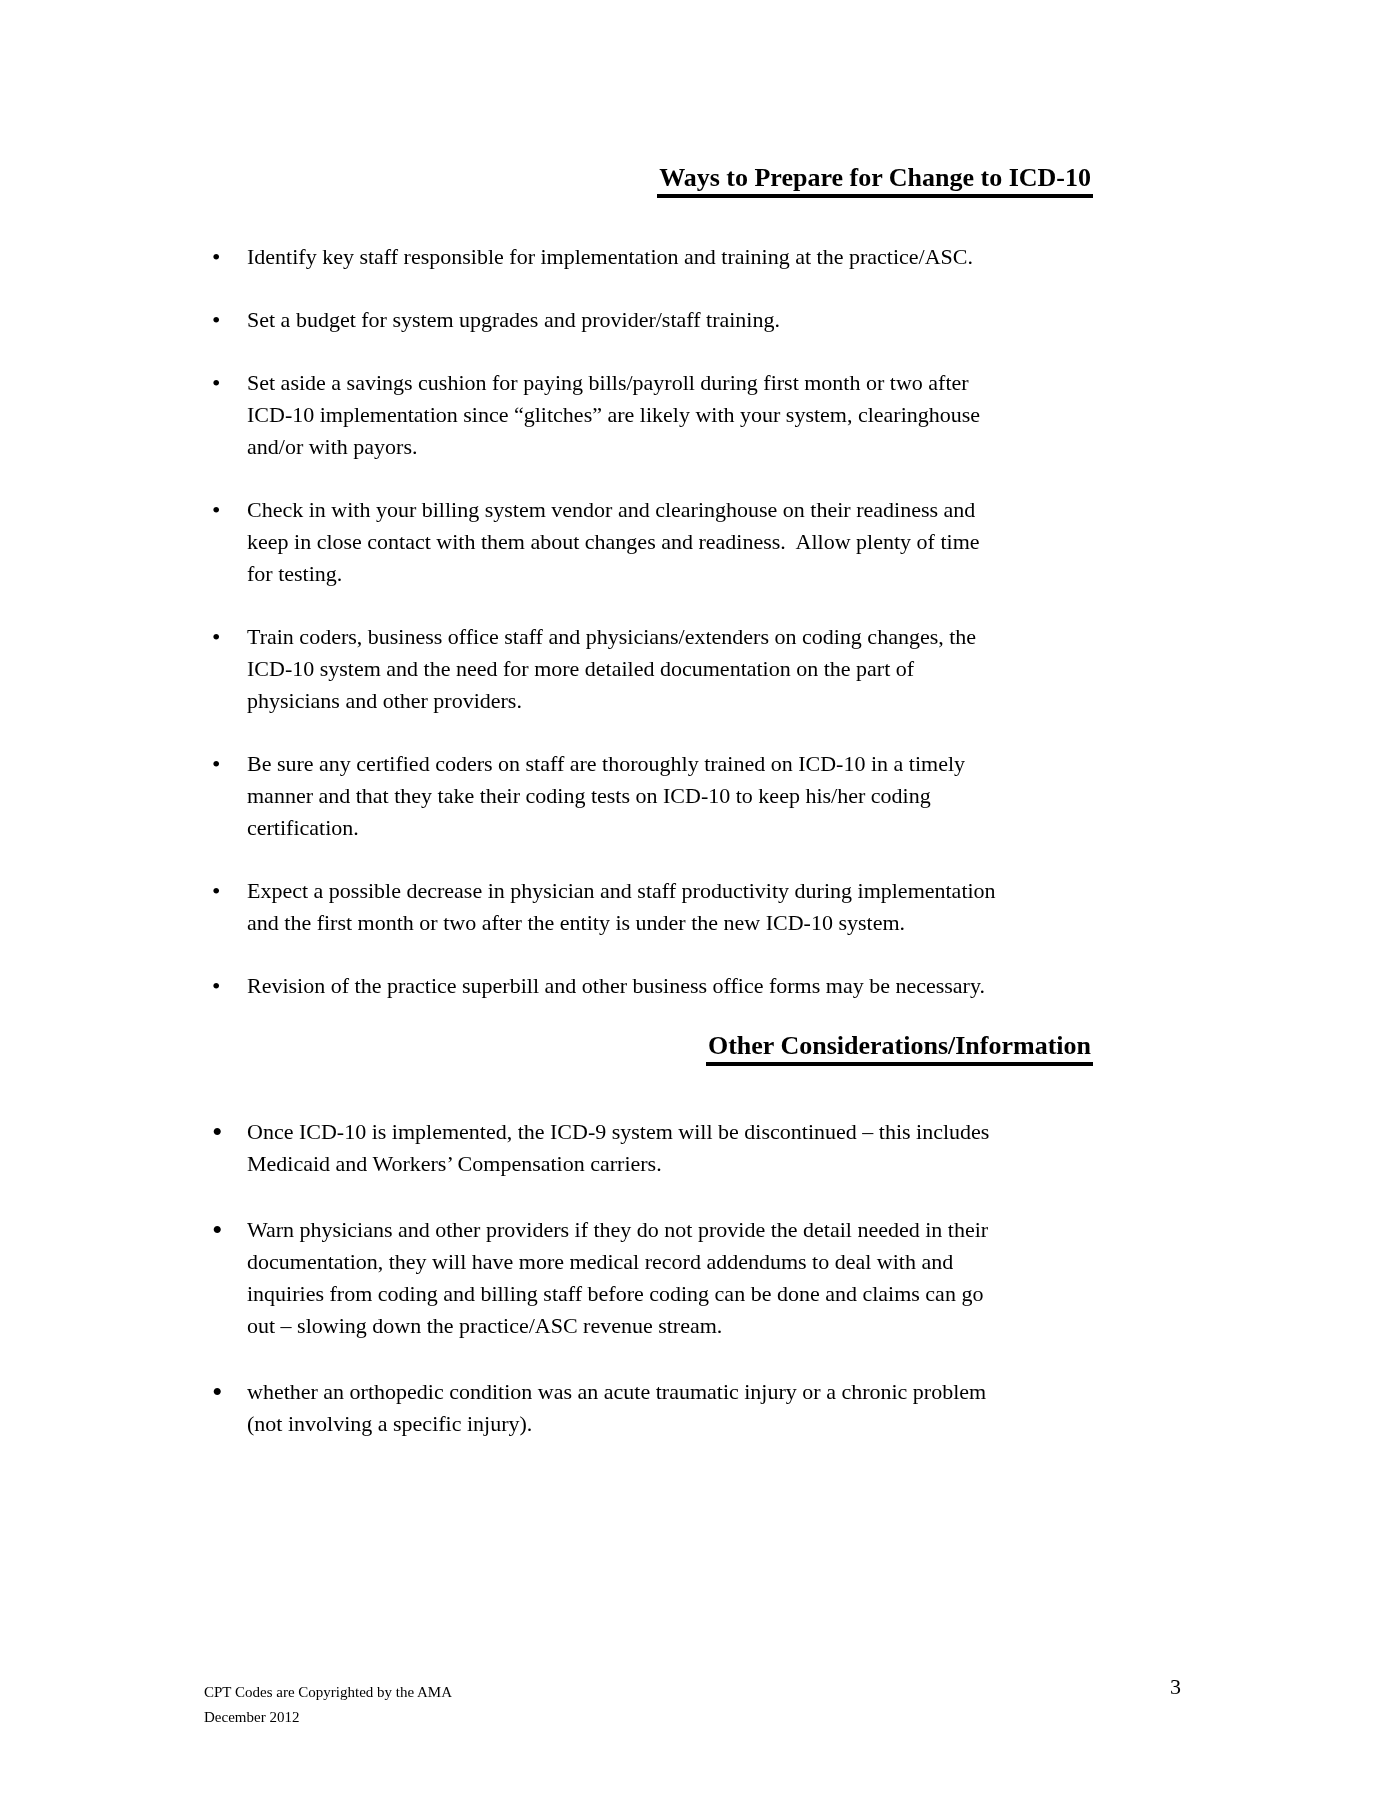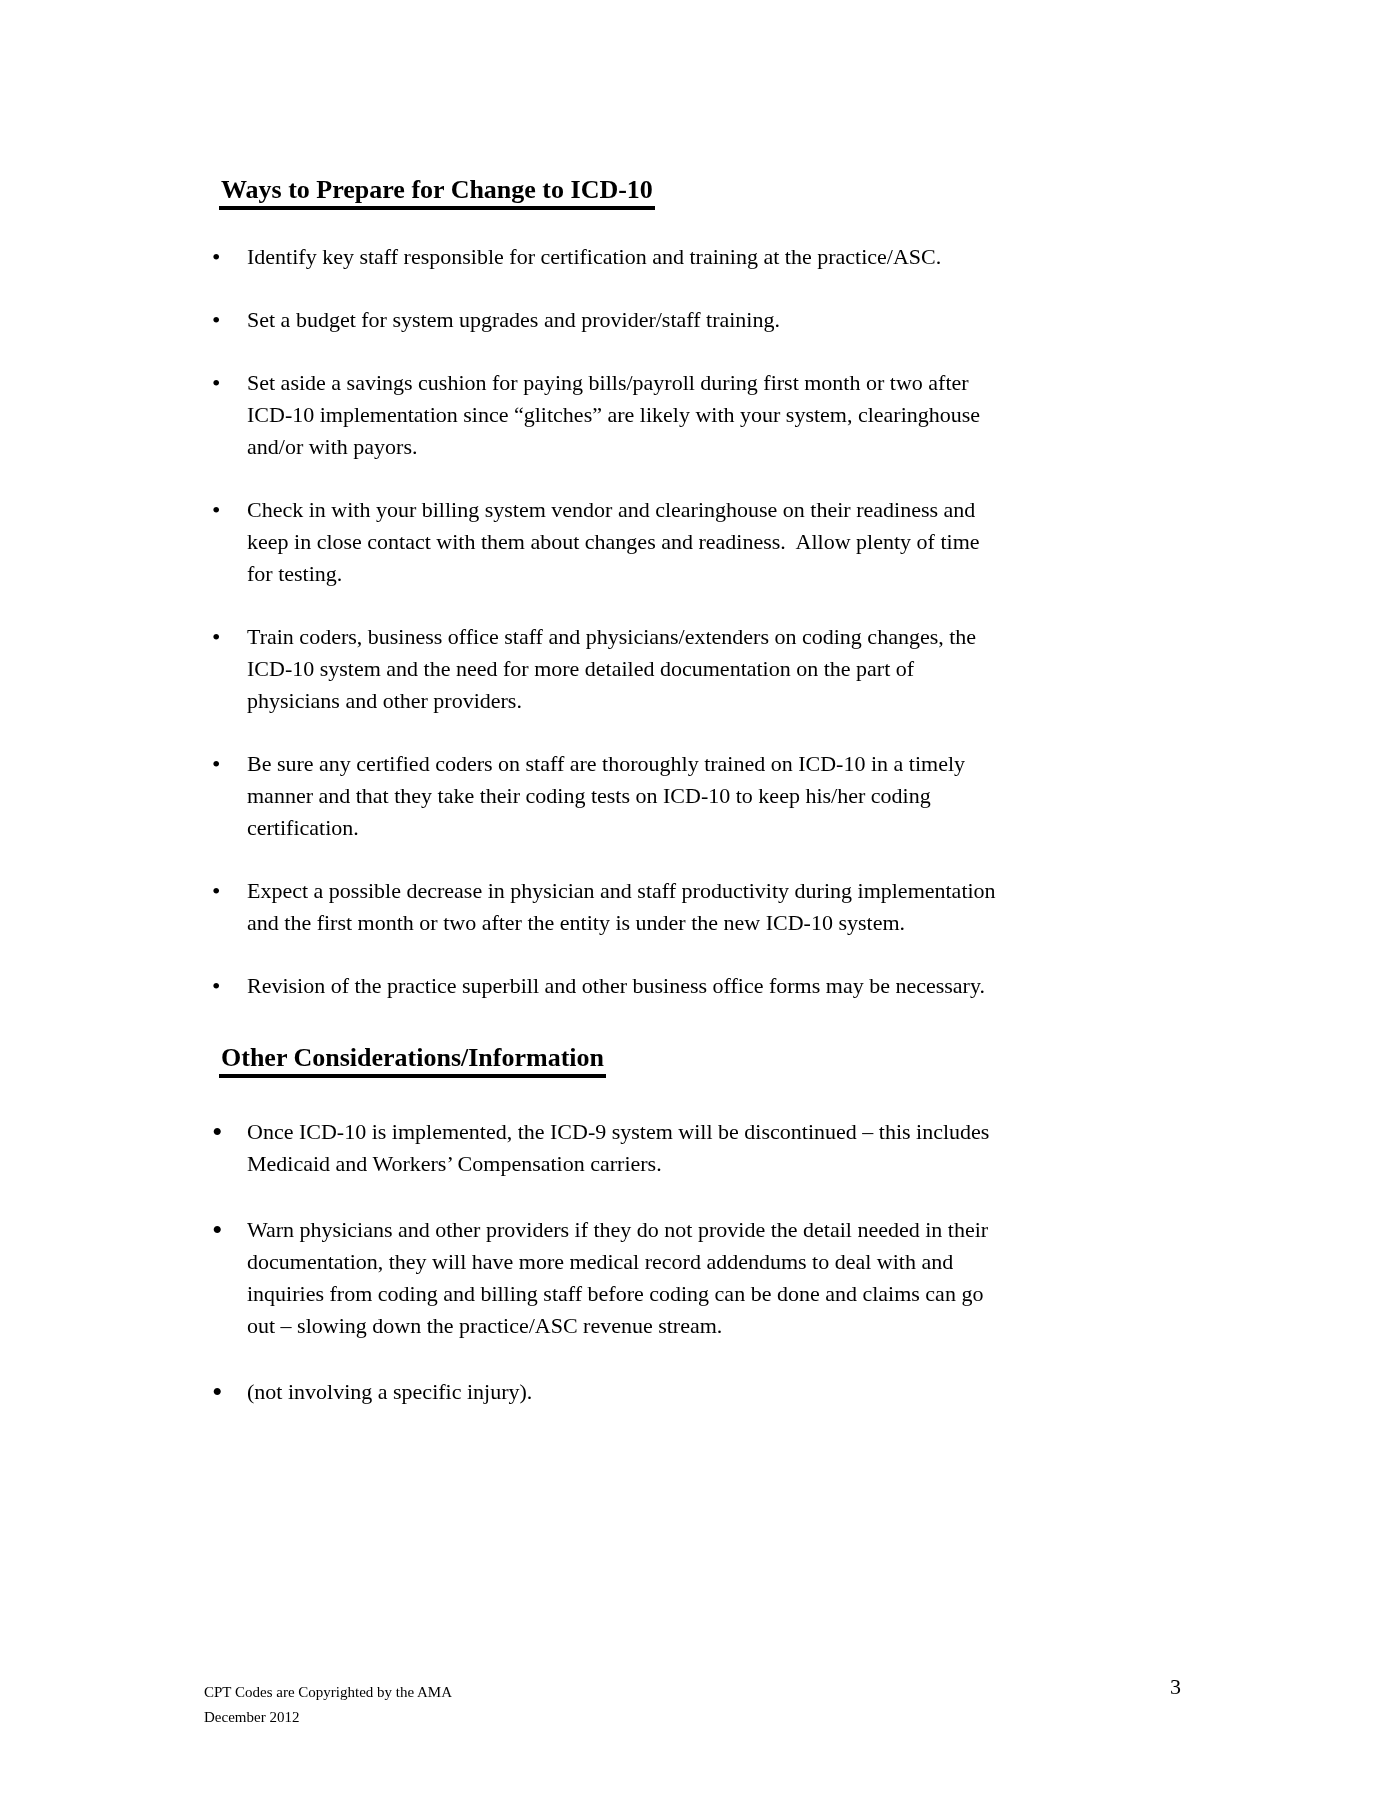--- a/index.html
+++ b/index.html
@@ -8,25 +8,25 @@
     width:1391px; height:1800px;
     background:#ffffff;
     margin:0 auto;
     overflow:hidden;
     font-family:"Liberation Serif","DejaVu Serif",serif;
     color:#000;
   }
   .heading {
     position:absolute;
     left:207px; width:886px;
-    text-align:left;
+    text-align:right;
     font-size:26px;
     font-weight:bold;
     line-height:30px;
-    margin:12px;
+    margin:0;
   }
   .heading .underlined {
     display:inline-block;
     border-bottom:4px solid #000;
     padding:0 2px 1px 2px;
   }
   .bullet-list {
     position:absolute;
     left:207px;
     width:960px;
@@ -72,21 +72,21 @@
 
 <div class="page">
 
   <h1 class="heading title-1"><span class="underlined">Ways to Prepare for Change to ICD-10</span></h1>
 
   <ul class="bullet-list list-1">
 
       <li>
         <span class="marker">•</span>
         <div>
-          <div class="line">Identify key staff responsible for certification and training at the practice/ASC.</div>
+          <div class="line">Identify key staff responsible for implementation and training at the practice/ASC.</div>
         </div>
       </li>
 
       <li>
         <span class="marker">•</span>
         <div>
           <div class="line">Set a budget for system upgrades and provider/staff training.</div>
         </div>
       </li>
 
@@ -160,20 +160,21 @@
           <div class="line">Warn physicians and other providers if they do not provide the detail needed in their</div>
           <div class="line">documentation, they will have more medical record addendums to deal with and</div>
           <div class="line">inquiries from coding and billing staff before coding can be done and claims can go</div>
           <div class="line">out – slowing down the practice/ASC revenue stream.</div>
         </div>
       </li>
 
       <li>
         <span class="marker">•</span>
         <div>
+          <div class="line">whether an orthopedic condition was an acute traumatic injury or a chronic problem</div>
           <div class="line">(not involving a specific injury).</div>
         </div>
       </li>
     </ul>
 
   <div class="footer">
     <div>CPT Codes are Copyrighted by the AMA</div>
     <div>December 2012</div>
   </div>
 

